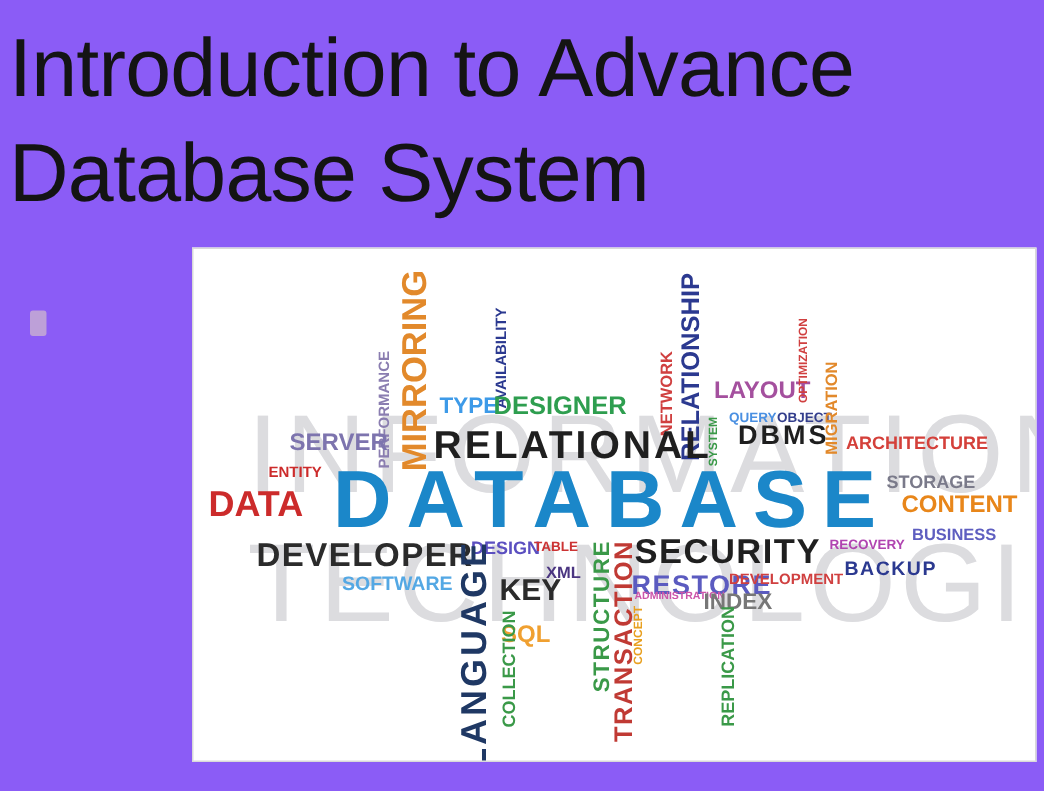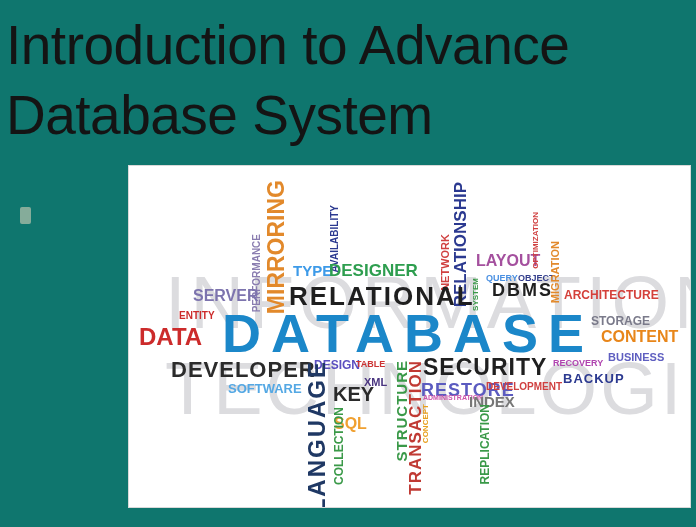--- a/index.html
+++ b/index.html
@@ -1,18 +1,18 @@
 <!DOCTYPE html>
 <html><head>
 <meta charset="utf-8">
 <style>
   html,body { margin:0; padding:0; background:#888; }
   #slide {
     position:relative; width:696px; height:527px;
-    background:#0f766e; overflow:hidden;
+    background:#8b5cf6; overflow:hidden;
     font-family:"Liberation Sans", sans-serif;
   }
   #slide-title {
     position:absolute; left:6px; top:10px; width:672px;
     font-size:55px; line-height:70px; color:#141414;
     font-family:"Liberation Sans", sans-serif; font-weight:400;
     letter-spacing:-0.5px;
   }
   #stray-mark {
     position:absolute; left:20px; top:207px; width:11px; height:17px;

